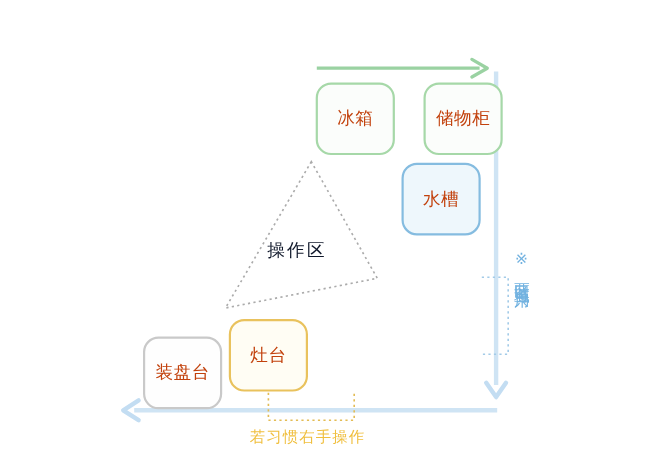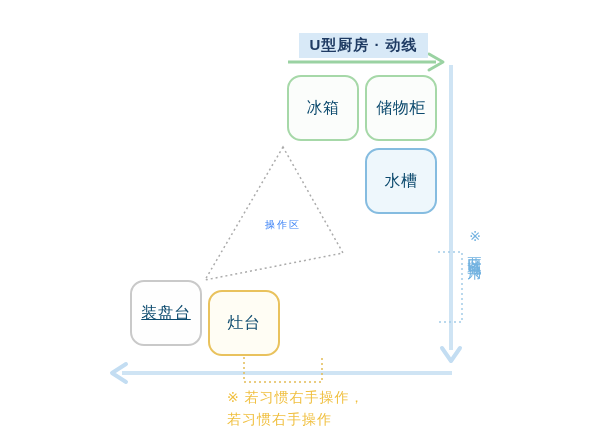--- a/index.html
+++ b/index.html
@@ -10,39 +10,39 @@
   .title-box{
     position:absolute;left:299px;top:33px;width:129px;height:25px;
     background:#d8e9f7;color:#1f3b63;font-size:15px;font-weight:bold;
     display:flex;align-items:center;justify-content:center;letter-spacing:1px;
   }
 
   .station{
     position:absolute;width:72px;height:66px;border-radius:14px;
     border:2px solid #cccccc;background:#ffffff;box-sizing:border-box;
     display:flex;align-items:center;justify-content:center;
-    font-size:16px;color:#0c4a6e;letter-spacing:0.5px;
+    font-size:16px;color:#c2410c;letter-spacing:0.5px;
   }
   .station.green{border-color:#a6d8a8;background:#fbfdfb;}
   .station.blue{border-color:#85bce0;background:#eef7fc;}
   .station.yellow{border-color:#e9c25d;background:#fffdf4;}
   .station.gray{border-color:#c9c9c9;background:#fefefe;}
 
   #box-fridge{left:287px;top:75px;}
-  #box-storage{left:365px;top:75px;}
+  #box-storage{left:385px;top:75px;}
   #box-sink{left:365px;top:148px;}
   #box-prep{left:365px;top:220px;}
   #box-serve{left:365px;top:290px;}
-  #box-plating{left:130px;top:280px;text-decoration:underline;}
+  #box-plating{left:130px;top:306px;}
   #box-stove{left:208px;top:290px;}
   #box-seasoning{left:287px;top:290px;}
 
   .triangle-label{
-    position:absolute;left:243px;top:218px;width:80px;text-align:center;
-    color:#3b82f6;font-size:10px;letter-spacing:2px;
+    position:absolute;left:243px;top:218px;width:80px;text-align:left;
+    color:#0f172a;font-size:16px;letter-spacing:2px;
   }
 
   .note-vertical{
     position:absolute;left:466px;top:228px;height:130px;
     writing-mode:vertical-rl;text-orientation:upright;
     color:#72b2e0;font-size:14px;letter-spacing:2px;
   }
 
   .note-bottom{
     position:absolute;left:227px;top:386px;
@@ -72,32 +72,30 @@
       <path d="M126,364 L112,373 L126,382" stroke="#c3ddf2" stroke-width="4" fill="none" stroke-linecap="round" stroke-linejoin="round"></path>
     </g>
 
     <path d="M283,147 L205,280 L343,253 Z" stroke="#ababab" stroke-width="1.5" stroke-dasharray="2 3" fill="none"></path>
 
     <path d="M438,252 H462 V322 H438" stroke="#a3cbe8" stroke-width="1.5" stroke-dasharray="2 3" fill="none"></path>
 
     <path d="M244,357 V382 H322 V357" stroke="#e3bc55" stroke-width="1.5" stroke-dasharray="2 3" fill="none"></path>
   </svg>
 
-  <div class="title-box">U型厨房 · 动线</div>
 
   <div class="station green" id="box-fridge">冰箱</div>
   <div class="station green" id="box-storage">储物柜</div>
 
   <div class="station blue" id="box-sink">水槽</div>
 
   <div class="station gray" id="box-plating">装盘台</div>
   <div class="station yellow" id="box-stove">灶台</div>
 
   <div class="triangle-label">操作区</div>
 
   <div class="note-vertical">※两区域可共用</div>
 
   <div class="note-bottom">
-    <div>※ 若习惯右手操作，</div>
     <div>若习惯右手操作</div>
   </div>
 
 </div>
 
 </body></html>

